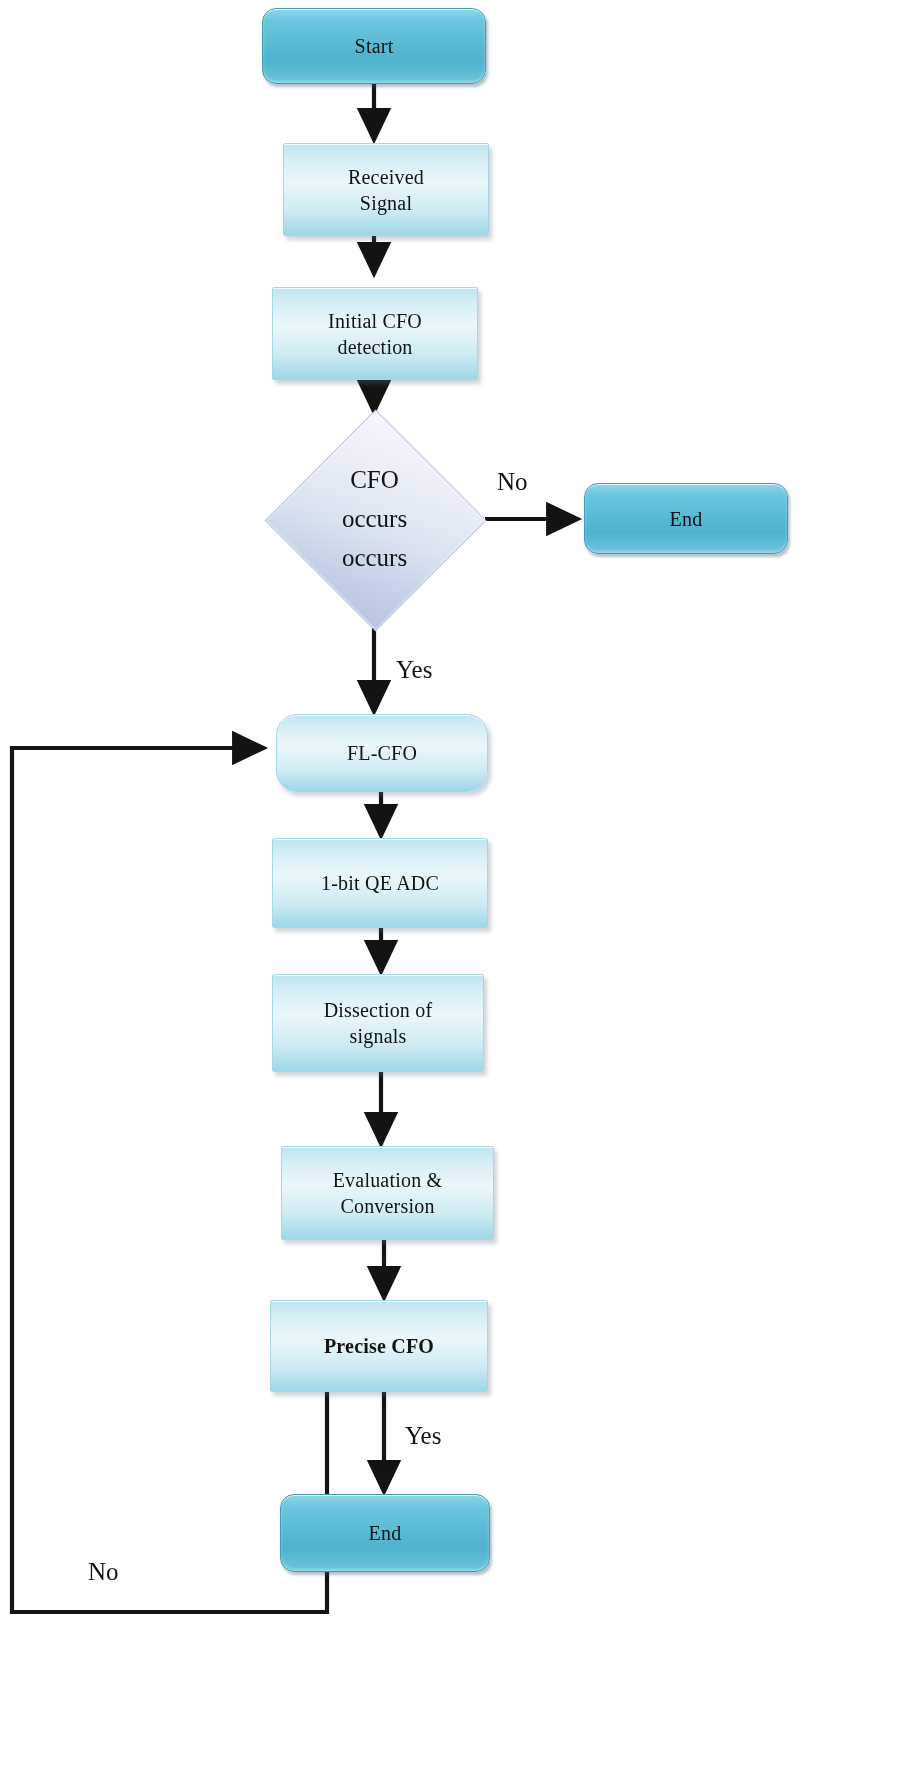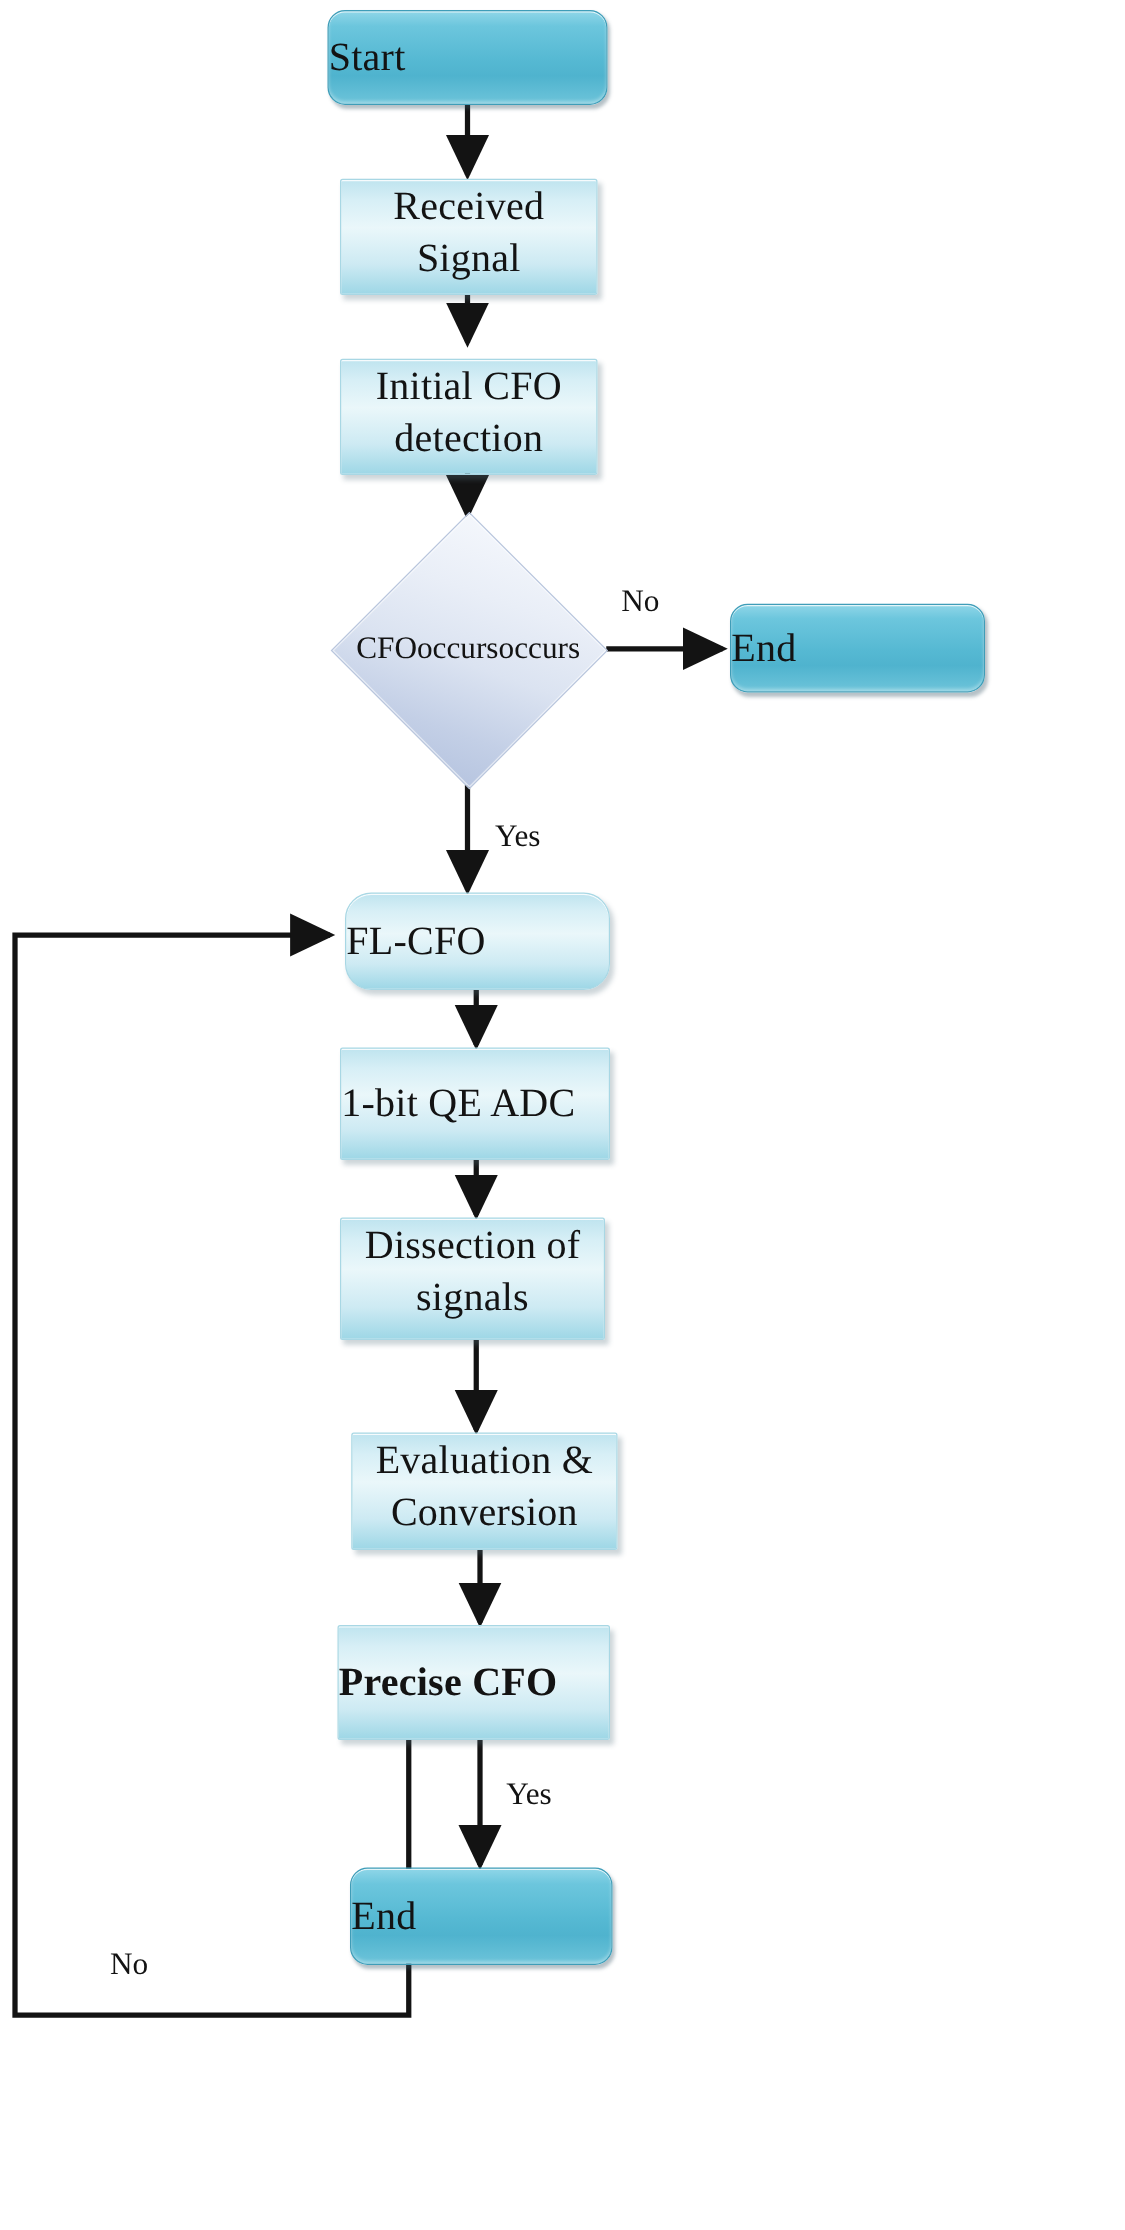--- a/index.html
+++ b/index.html
@@ -10,24 +10,24 @@
     overflow:hidden;
   }
   #stage{position:relative;width:900px;height:1784px;}
 
   
   #wires{position:absolute;left:0;top:0;width:900px;height:1784px;}
 
   
   .node{
     position:absolute;
-    display:flex;align-items:center;justify-content:flex-start;
+    display:flex;align-items:center;justify-content:center;
     text-align:center;
     color:#131313;
-    font-size:32px;
+    font-size:20px;
     line-height:1.30;
     letter-spacing:.2px;
     z-index:3;
     box-sizing:border-box;
   }
 
   
   .terminator{
     border-radius:14px;
     background:linear-gradient(to bottom,
@@ -56,21 +56,21 @@
     position:absolute;left:0;top:0;width:100%;height:100%;
     background:linear-gradient(155deg,
         #f4f7fc 0%, #e9eef7 28%, #dbe3f1 55%, #c3cfe6 82%, #b7c5e0 100%);
     border:1px solid #b9c6dd;
     transform:rotate(45deg);
     box-shadow:inset 0 0 0 1px rgba(255,255,255,.55);
   }
   .decision-label{
     position:absolute;left:0;top:0;width:100%;height:100%;
     display:flex;align-items:center;justify-content:center;
-    flex-direction:row;
+    flex-direction:column;
     font-size:25px;line-height:1.55;color:#131313;text-align:center;
   }
 
   
   .edge-label{
     position:absolute;
     font-size:25px;color:#131313;
     white-space:nowrap;
     z-index:4;
   }
@@ -112,21 +112,21 @@
 
     <g stroke="#131313" stroke-width="4.2" fill="none">
       <path d="M 327 1392 L 327 1612 L 12 1612 L 12 748 L 264 748" marker-end="url(#arrow)"></path>
     </g>
   </svg>
 
   <div class="node terminator" style="left:262px;top:8px;width:224px;height:76px;">
     <span>Start</span>
   </div>
 
-  <div class="node process" style="left:272px;top:143px;width:206px;height:93px;flex-direction:column;">
+  <div class="node process" style="left:283px;top:143px;width:206px;height:93px;flex-direction:column;">
     <span>Received</span>
     <span>Signal</span>
   </div>
 
   <div class="node process" style="left:272px;top:287px;width:206px;height:93px;flex-direction:column;">
     <span>Initial CFO</span>
     <span>detection</span>
   </div>
 
   <div class="decision-wrap" style="left:297px;top:442px;width:155px;height:155px;">

